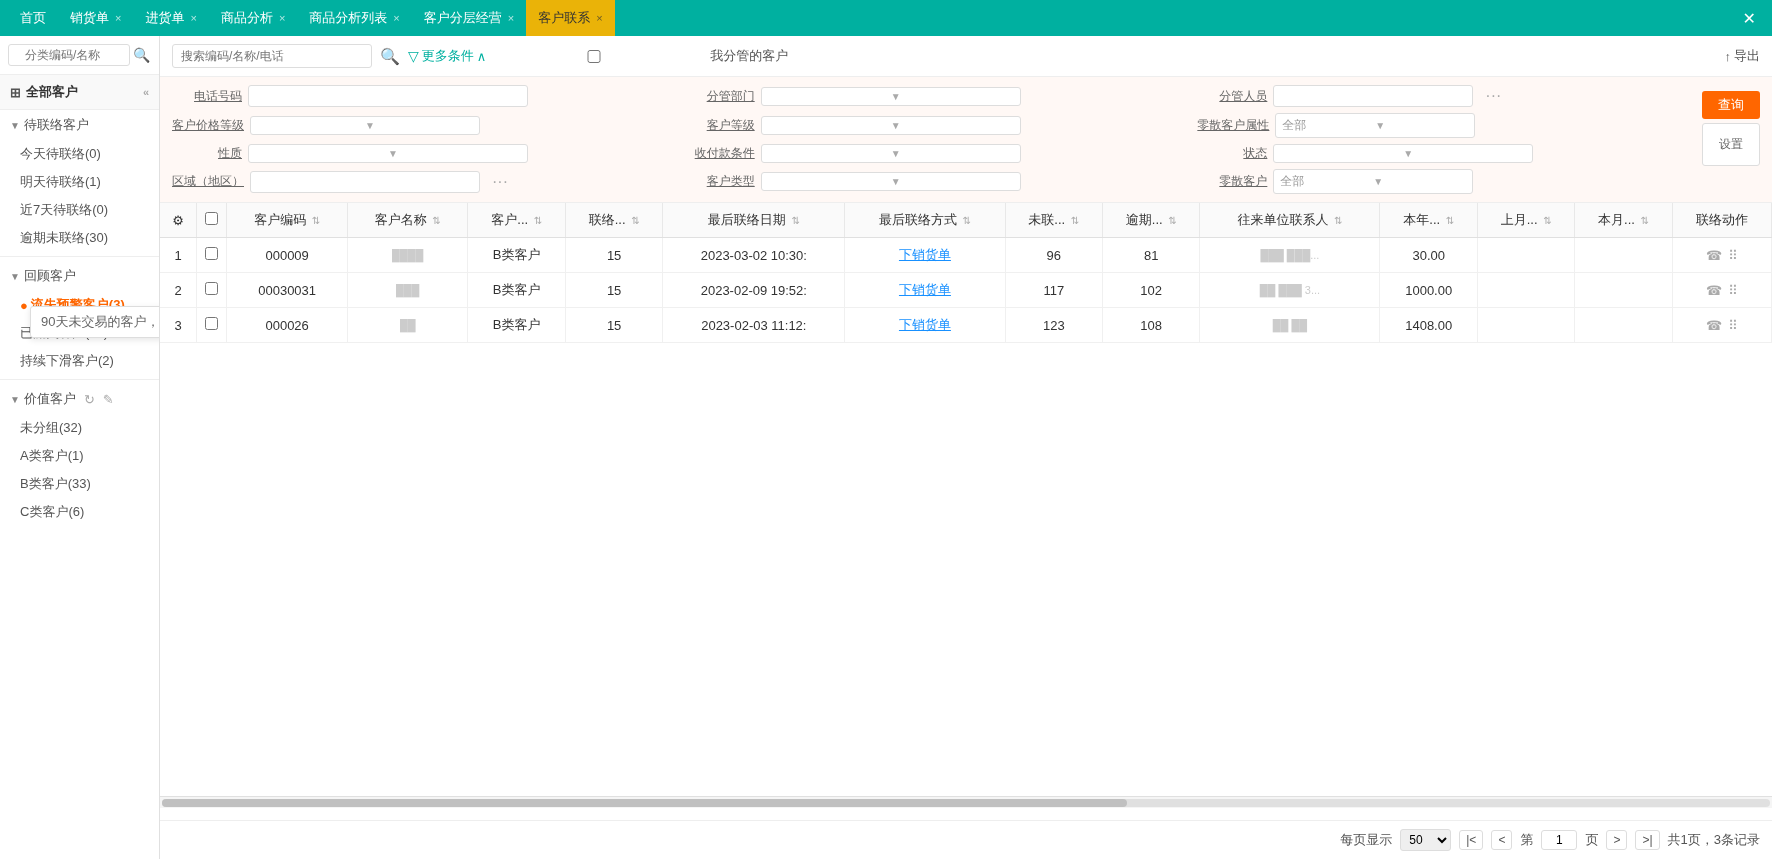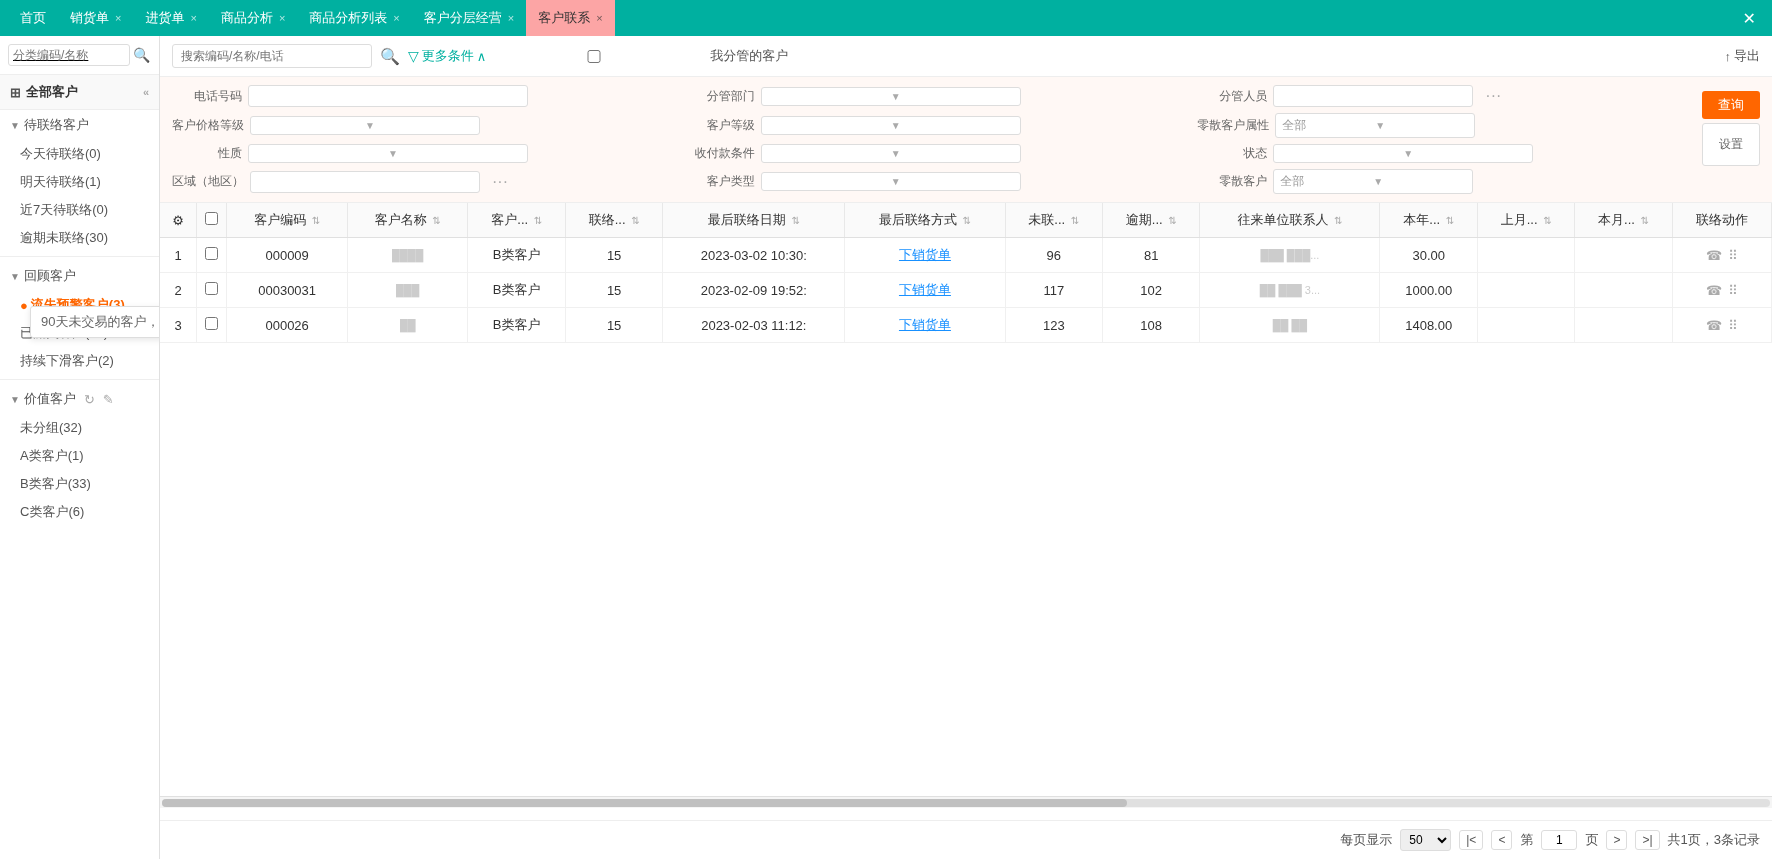--- a/index.html
+++ b/index.html
@@ -18,21 +18,21 @@
       align-items: center;
       padding: 0 12px;
       height: 36px;
       color: #fff;
       cursor: pointer;
       font-size: 13px;
       white-space: nowrap;
       gap: 4px;
     }
     .top-nav .nav-tab.active {
-      background: #fca5a5;
+      background: #eab308;
       color: #333;
     }
     .top-nav .nav-tab .close-x {
       font-size: 11px;
       opacity: 0.7;
       margin-left: 2px;
     }
     .top-nav .home-tab {
       color: #fff;
       padding: 0 12px;
@@ -69,25 +69,24 @@
     .sidebar-search {
       display: flex;
       align-items: center;
       padding: 8px;
       border-bottom: 1px solid #eee;
       gap: 4px;
     }
     .sidebar-search input {
       border: 1px solid #ddd;
       border-radius: 3px;
-      padding: 3px 4px;
+      padding: 3px 16px;
       font-size: 12px;
       width: 100%;
       outline: none;
-      text-decoration: underline;
     }
     .sidebar-search .search-icon { color: #aaa; font-size: 14px; cursor: pointer; }
 
     .sidebar-header {
       display: flex;
       align-items: center;
       padding: 8px 10px;
       font-weight: bold;
       color: #333;
       background: #f9f9f9;
@@ -220,20 +219,21 @@
       align-items: center;
       flex: 1;
       gap: 6px;
     }
     .filter-field label {
       color: #666;
       font-size: 12px;
       white-space: nowrap;
       min-width: 70px;
       text-align: right;
+      text-decoration: underline;
     }
     .filter-field input {
       border: 1px solid #ddd;
       border-radius: 3px;
       padding: 3px 6px;
       font-size: 12px;
       flex: 1;
       outline: none;
     }
     .filter-select {

